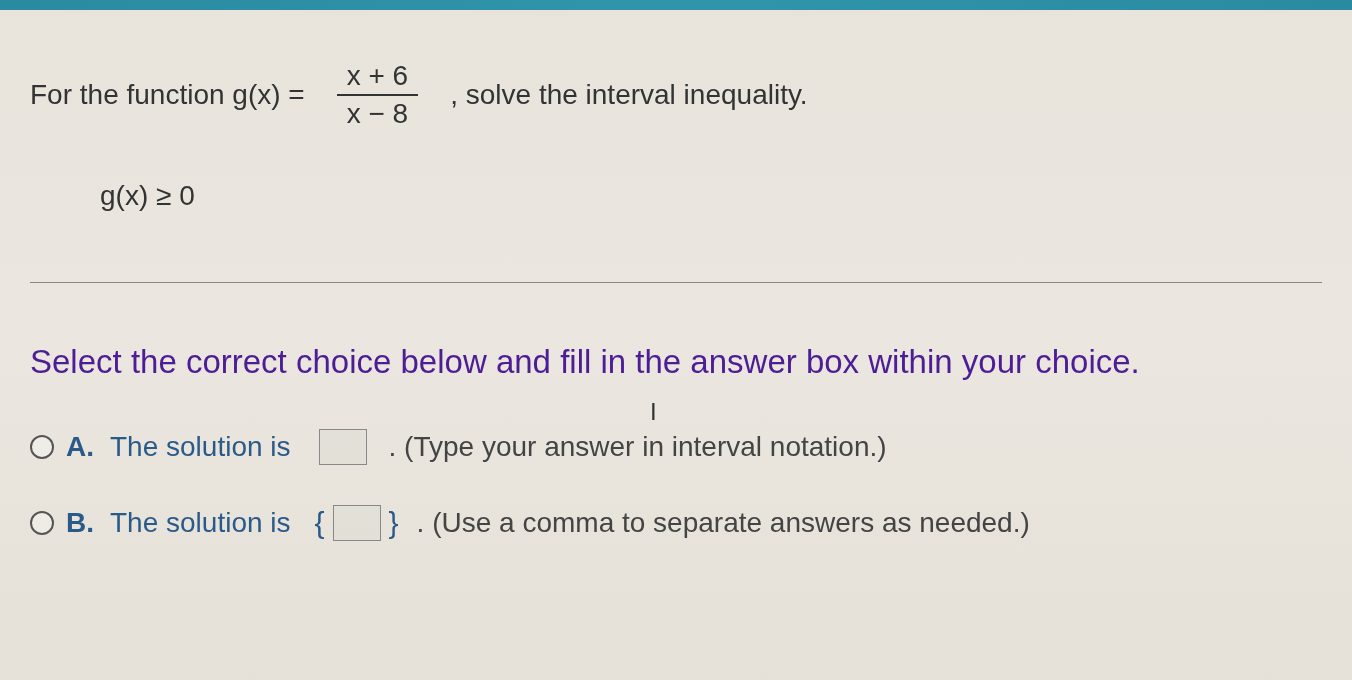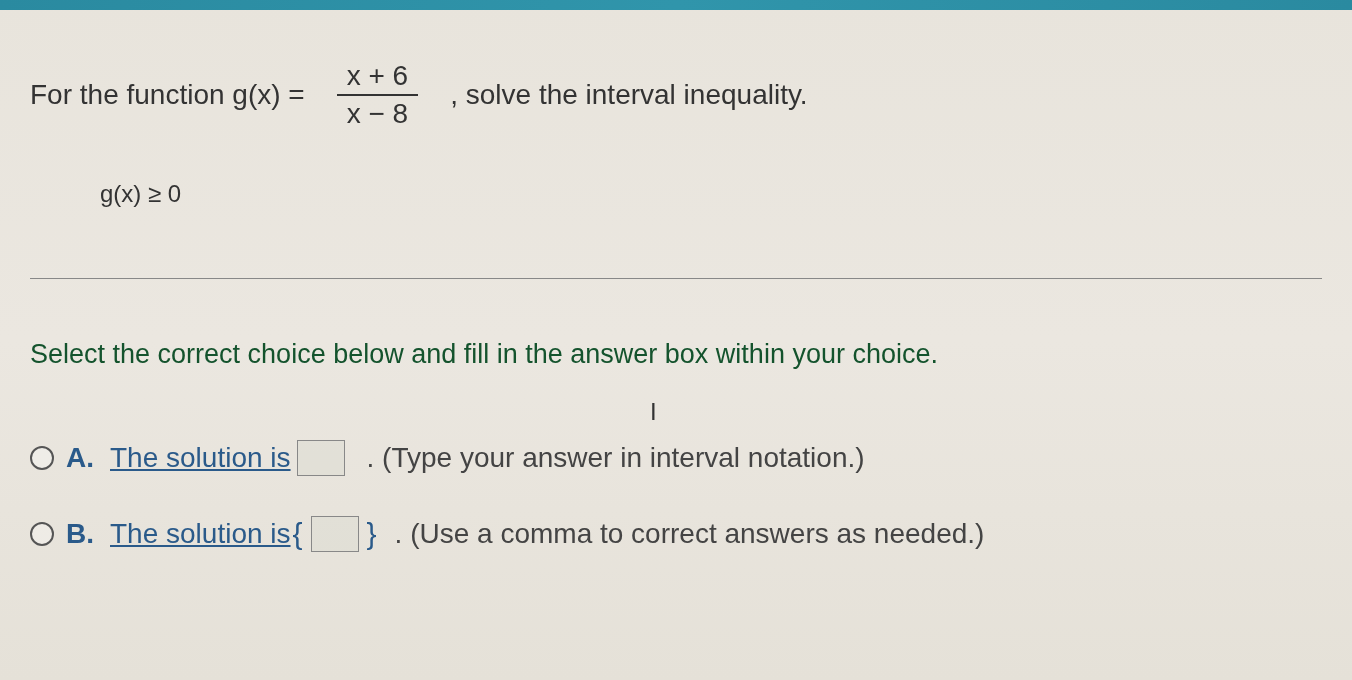--- a/index.html
+++ b/index.html
@@ -42,33 +42,33 @@
     }
     .fraction-top {
       padding: 0 10px 2px 10px;
       border-bottom: 2px solid #333;
       text-align: left;
     }
     .fraction-bottom {
       padding: 2px 10px 0 10px;
     }
     .inequality-line {
-      font-size: 24px;
+      font-size: 28px;
       color: #333;
       margin-left: 70px;
     }
     .divider {
       border: none;
       border-top: 1px solid #888;
       margin: 20px 0 60px 0;
     }
     .instruction {
-      font-size: 27px;
-      color: #14532d;
-      margin-bottom: 70px;
+      font-size: 33px;
+      color: #4c1d95;
+      margin-bottom: 48px;
     }
     .choice-row {
       display: flex;
       align-items: center;
       margin-bottom: 40px;
       font-size: 28px;
     }
     .radio-circle {
       width: 24px;
       height: 24px;
@@ -79,22 +79,21 @@
       background: rgba(255,255,255,0.3);
     }
     .choice-letter {
       color: #2a5a8a;
       font-weight: bold;
       margin-right: 14px;
       min-width: 30px;
     }
     .choice-text-start {
       color: #2a5a8a;
-      text-decoration: underline;
-      margin-right: 0;
+      margin-right: 22px;
     }
     .answer-box {
       display: inline-block;
       width: 48px;
       height: 36px;
       border: 1px solid #888;
       background: rgba(220,220,210,0.5);
       margin: 0 6px;
       vertical-align: middle;
     }
@@ -145,17 +144,17 @@
     <span class="hint-text">. (Type your answer in interval notation.)</span>
   </div>
 
   <div class="choice-row">
     <span class="radio-circle"></span>
     <span class="choice-letter">B.</span>
     <span class="choice-text-start">The solution is</span>
     <span class="brace">{</span>
     <span class="answer-box"></span>
     <span class="brace">}</span>
-    <span class="hint-text">. (Use a comma to correct answers as needed.)</span>
+    <span class="hint-text">. (Use a comma to separate answers as needed.)</span>
   </div>
 </div>
 
 <div class="cursor-mark">I</div>
 
 </body></html>

